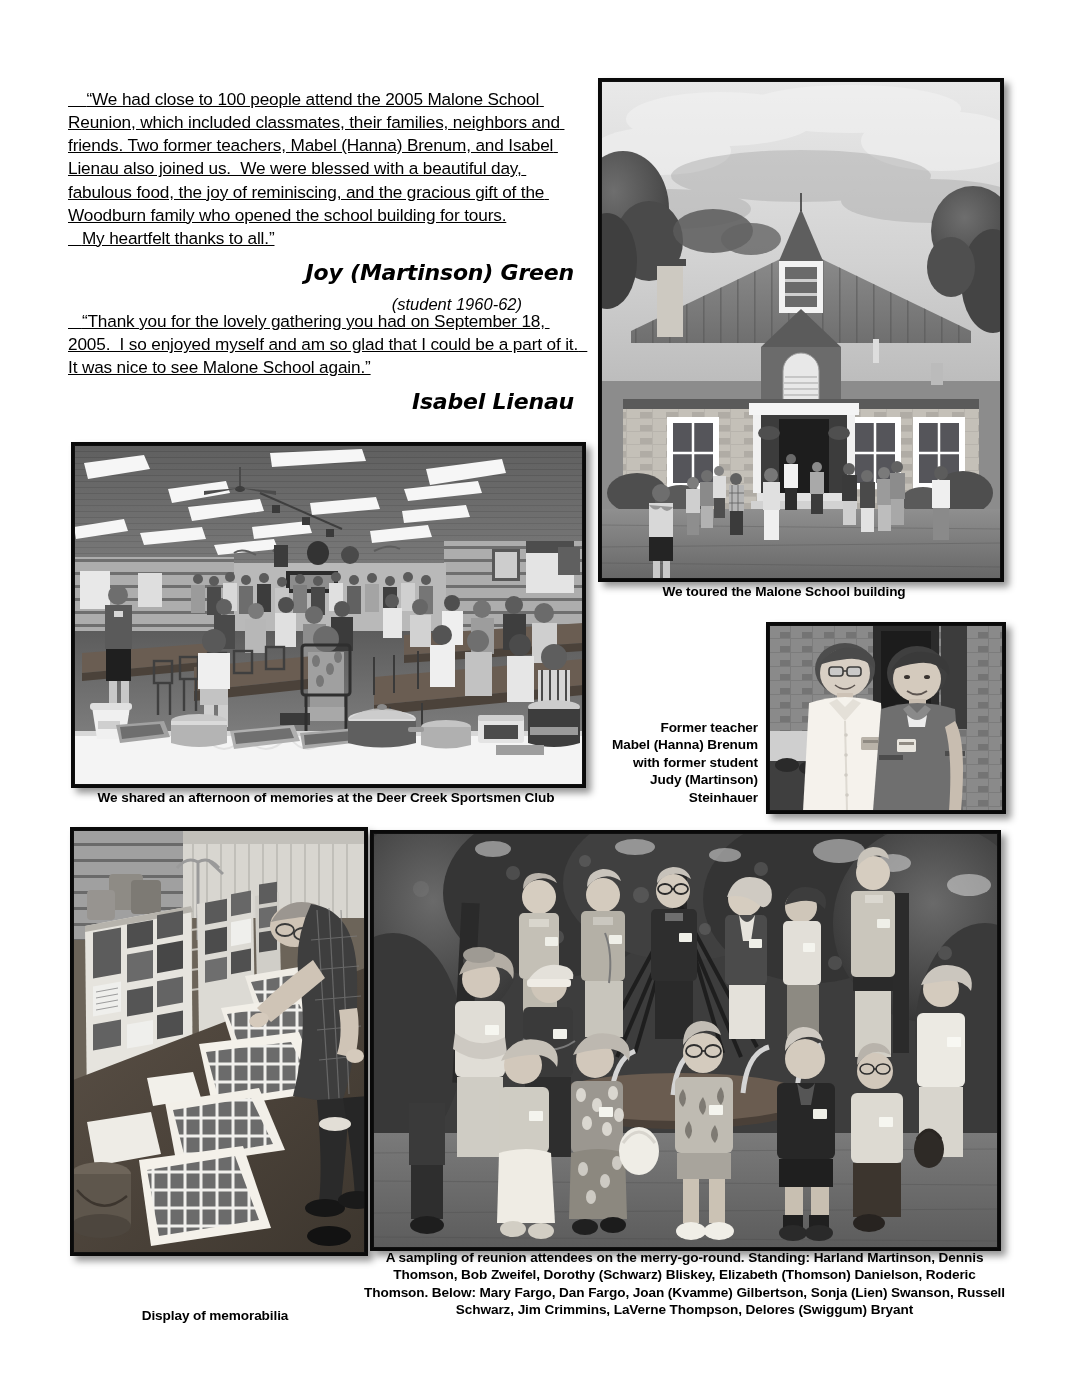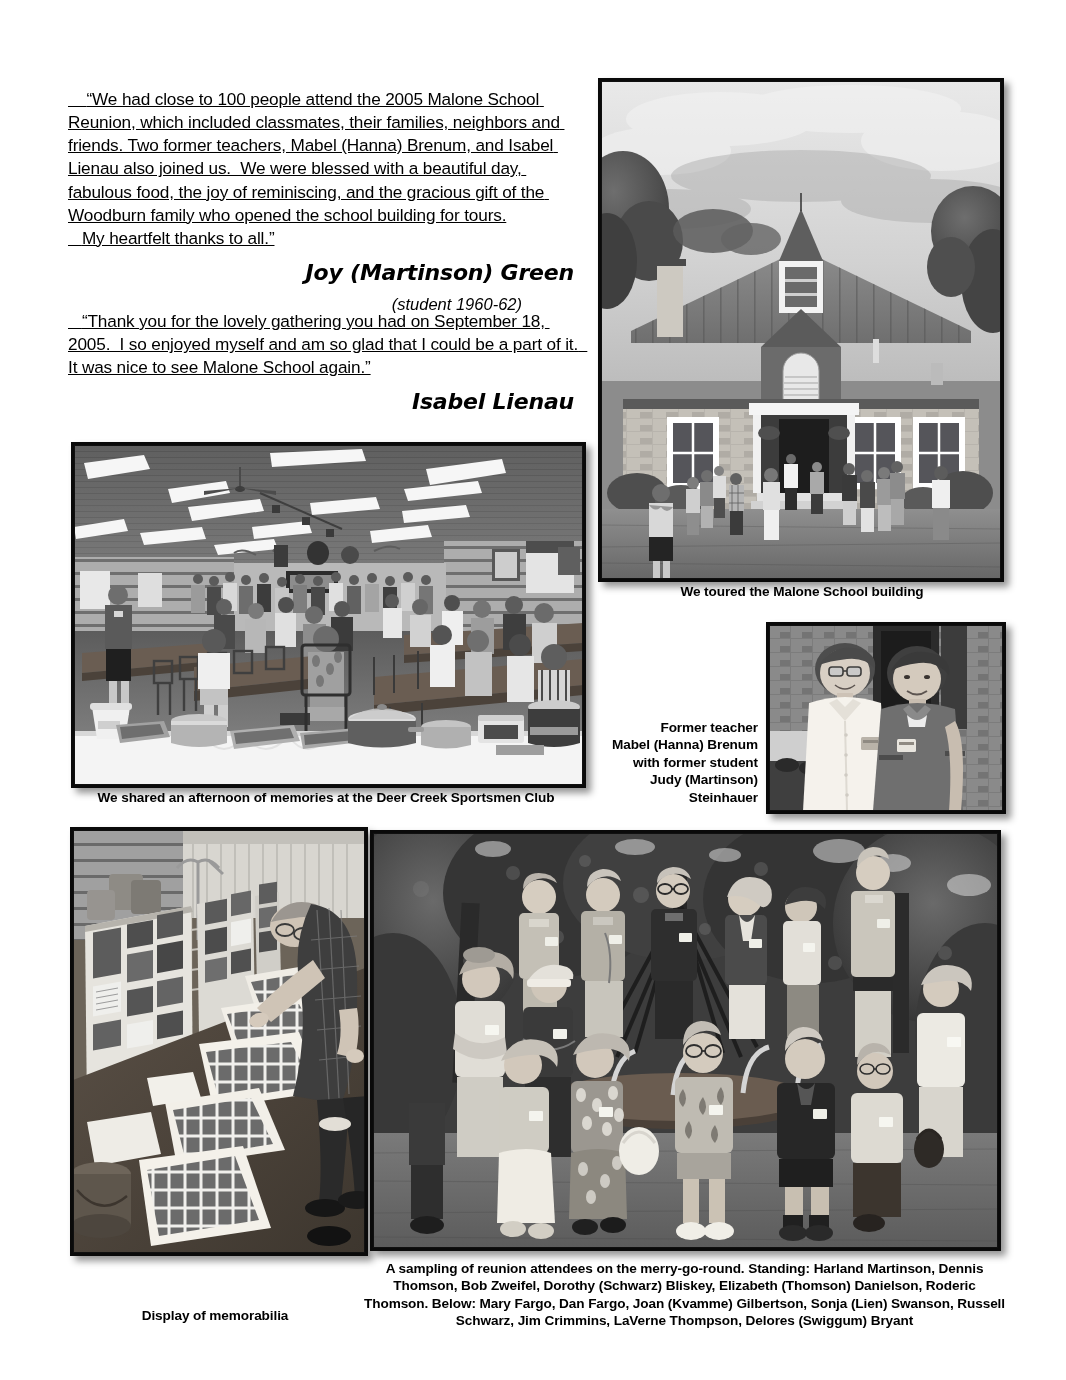--- a/index.html
+++ b/index.html
@@ -77,33 +77,33 @@
     position: absolute;
     font-size: 13.6px;
     font-weight: bold;
     line-height: 1.28;
     letter-spacing: -0.1px;
   }
   .cap-center { text-align: center; }
   .cap-right  { text-align: right; }
 
   #photo-school     { left: 598px; top: 78px;  width: 400px;  height: 498px; }
-  #cap-school       { left: 602px; top: 583px; width: 400px; }
+  #cap-school       { left: 584px; top: 583px; width: 400px; }
 
   #photo-hall       { left: 71px;  top: 442px; width: 509px;  height: 340px; }
   #cap-hall         { left: 61px;  top: 789px; width: 530px; }
 
   #photo-teacher    { left: 766px; top: 622px; width: 234px;  height: 186px; }
   #cap-teacher      { left: 588px; top: 719px; width: 170px; }
 
   #photo-memorabilia{ left: 70px;  top: 827px; width: 292px;  height: 423px; }
   #cap-memorabilia  { left: 60px;  top: 1264px; width: 310px; margin-top: 43px; }
 
   #photo-group      { left: 370px; top: 830px; width: 625px;  height: 415px; }
-  #cap-group        { left: 362px; top: 1249px; width: 645px; margin-top: 11px; }
+  #cap-group        { left: 362px; top: 1249px; width: 645px; }
 </style>
 </head>
 <body>
 
 <div class="quote-block">
   <p class="quote-body">    “We had close to 100 people attend the 2005 Malone School Reunion, which included classmates, their families, neighbors and friends. Two former teachers, Mabel (Hanna) Brenum, and Isabel Lienau also joined us.  We were blessed with a beautiful day, fabulous food, the joy of reminiscing, and the gracious gift of the Woodburn family who opened the school building for tours.
    My heartfelt thanks to all.”</p>
   <div class="sig-wrap">
     <p class="sig-name">Joy (Martinson) Green</p>
     <p class="sig-role">(student 1960-62)</p>

